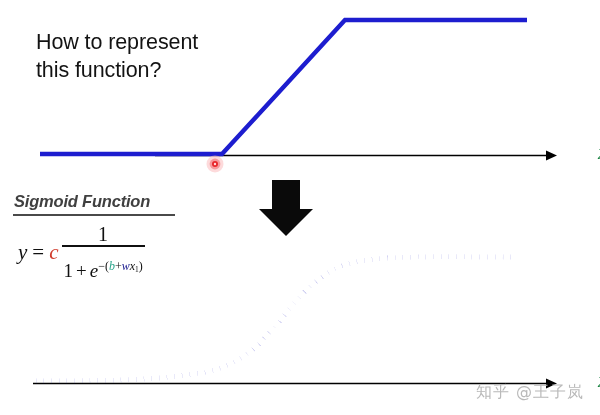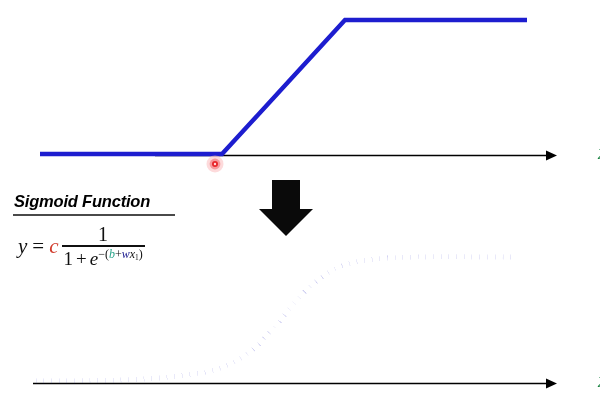--- a/index.html
+++ b/index.html
@@ -66,21 +66,21 @@
   #x1-bottom { left: 556px; top: 368px; }
 
   .sf-title {
     position: absolute;
     left: 14px;
     top: 192px;
     font-family: "Liberation Sans", sans-serif;
     font-weight: bold;
     font-style: italic;
     font-size: 16.5px;
-    color: #000000;
+    color: #404040;
     letter-spacing: -0.2px;
   }
   .sf-underline {
     position: absolute;
     left: 13px;
     top: 214px;
     width: 162px;
     height: 1.6px;
     background: #4a4a4a;
   }
@@ -117,21 +117,21 @@
     padding: 0 6px;
   }
   .frac .bar {
     width: 100%;
     height: 1.5px;
     background: #101010;
   }
   .frac .den {
     font-size: 19px;
     line-height: 1.12;
-    padding: 1px 2px 0 2px;
+    padding: 13px 2px 0 2px;
     white-space: nowrap;
   }
   .roman { font-style: normal; }
   .var-c { color: #d13d2e; font-style: italic; }
   .var-b { color: #2aa58b; font-style: italic; }
   .var-w { color: #1b1b8f; font-style: italic; }
   .sub-1 {
     font-size: 0.62em;
     font-style: normal;
     vertical-align: -0.28em;
@@ -184,20 +184,24 @@
       <line x1="33" y1="383.5" x2="546" y2="383.5" stroke="#000000" stroke-width="1.7"></line>
       <polygon points="546,378.5 557,383.5 546,388.5" fill="#000000"></polygon>
 
       <path d="M 36,381 C 120,381 160,380 205,372
                C 240,365 258,348 282,318
                C 305,289 322,272 348,264
                C 378,255 430,257 515,257" fill="none" stroke="#1f1fbf" stroke-width="5" stroke-linecap="butt" stroke-dasharray="0.1 7.6"></path>
     </g>
   </svg>
 
+  <div class="question-text">
+    <div>How to represent</div>
+    <div>this function?</div>
+  </div>
 
 
   <div class="axis-label" id="x1-top">
     <span>x</span><span class="sub">1</span>
   </div>
 
   <div class="sf-title">Sigmoid Function</div>
   <div class="sf-underline"></div>
 
   <div class="formula" id="formula-line1">
@@ -209,14 +213,15 @@
       <span class="bar"></span>
       <span class="den"><span class="roman">1</span><span class="roman" style="margin:0 3px;">+</span><span>e</span><span class="exp"><span class="roman">−</span><span class="roman">(</span><span class="var-b">b</span><span class="roman">+</span><span class="var-w">w</span><span>x</span><span class="sub-1">1</span><span class="roman">)</span></span></span>
     </span>
   </div>
 
 
   <div class="axis-label" id="x1-bottom">
     <span>x</span><span class="sub">1</span>
   </div>
 
+  <div class="watermark">知乎 @王子岚</div>
 
 </div>
 
 </body></html>

